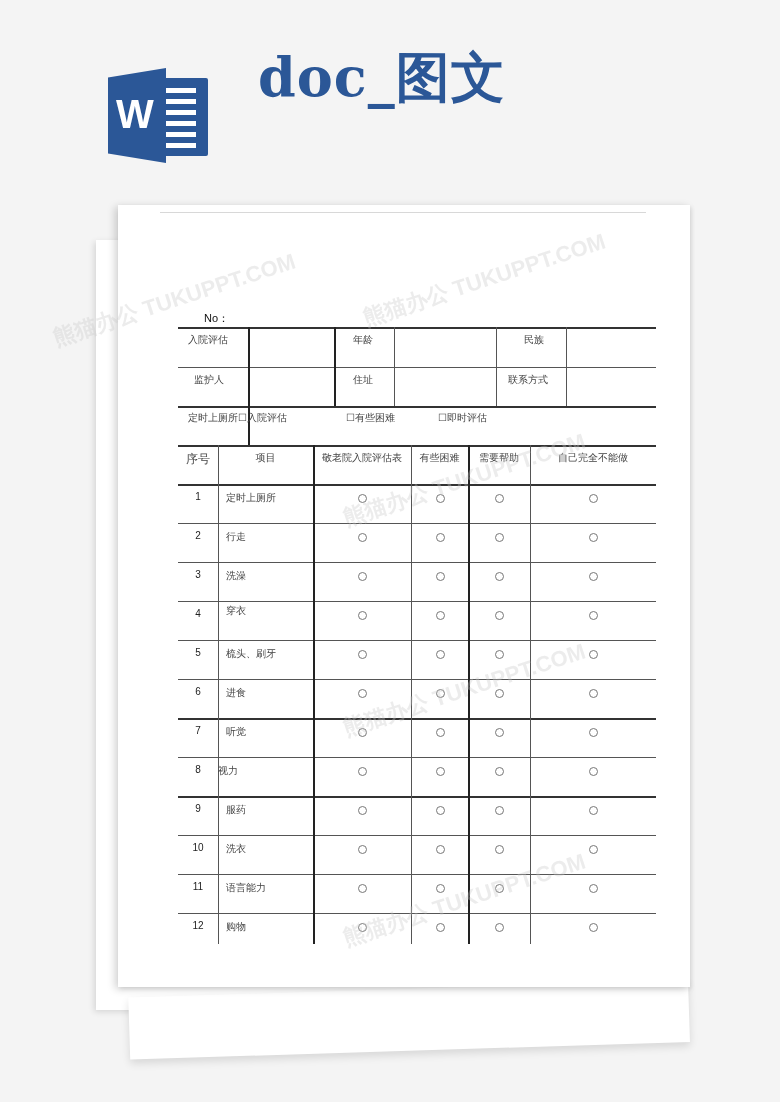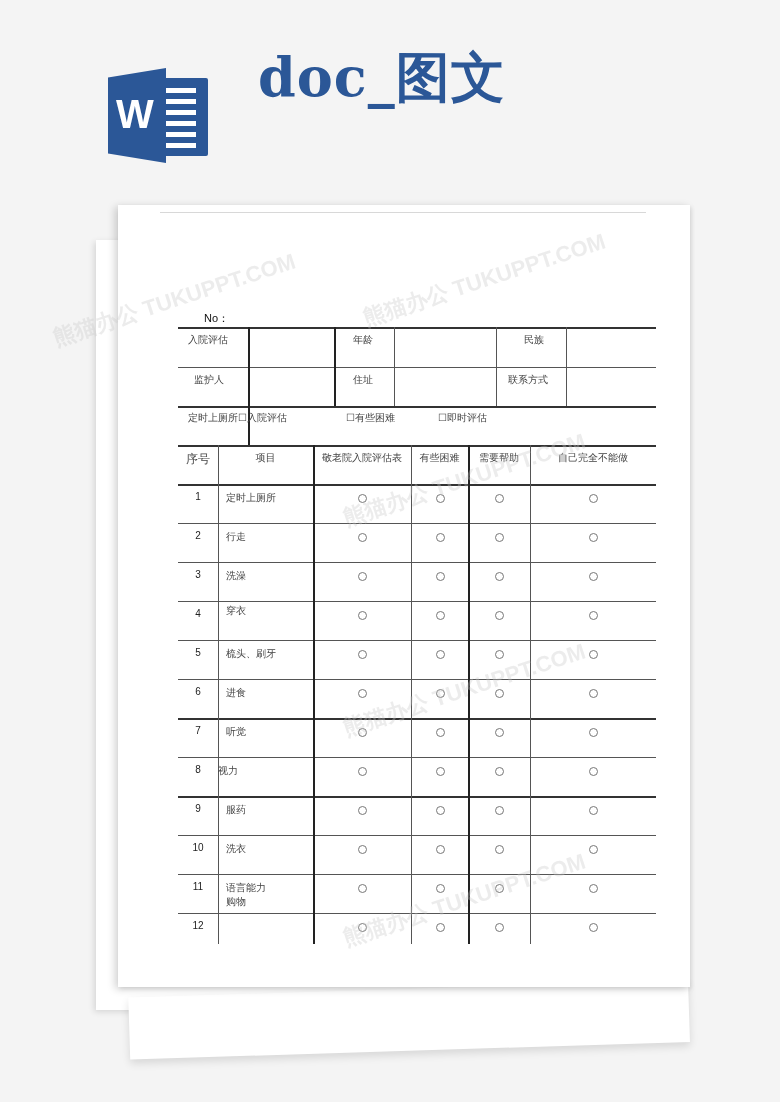--- a/index.html
+++ b/index.html
@@ -245,21 +245,21 @@
         <div>
           <div class="num" style="left:0; top:554px">11</div>
           <div class="cell-text" style="left:48px; top:554px">语言能力</div>
           <div class="circ" style="left:180px; top:557px"></div>
           <div class="circ" style="left:257.5px; top:557px"></div>
           <div class="circ" style="left:317px; top:557px"></div>
           <div class="circ" style="left:411px; top:557px"></div>
         </div>
         <div>
           <div class="num" style="left:0; top:593px">12</div>
-          <div class="cell-text" style="left:48px; top:568px">购物</div>
+          <div class="cell-text" style="left:48px; top:593px">购物</div>
           <div class="circ" style="left:180px; top:596px"></div>
           <div class="circ" style="left:257.5px; top:596px"></div>
           <div class="circ" style="left:317px; top:596px"></div>
           <div class="circ" style="left:411px; top:596px"></div>
         </div>
       </div>
   </div>
 
   <div class="wm" style="left:-70px; top:80px">熊猫办公 TUKUPPT.COM</div>
   <div class="wm" style="left:240px; top:60px">熊猫办公 TUKUPPT.COM</div>

